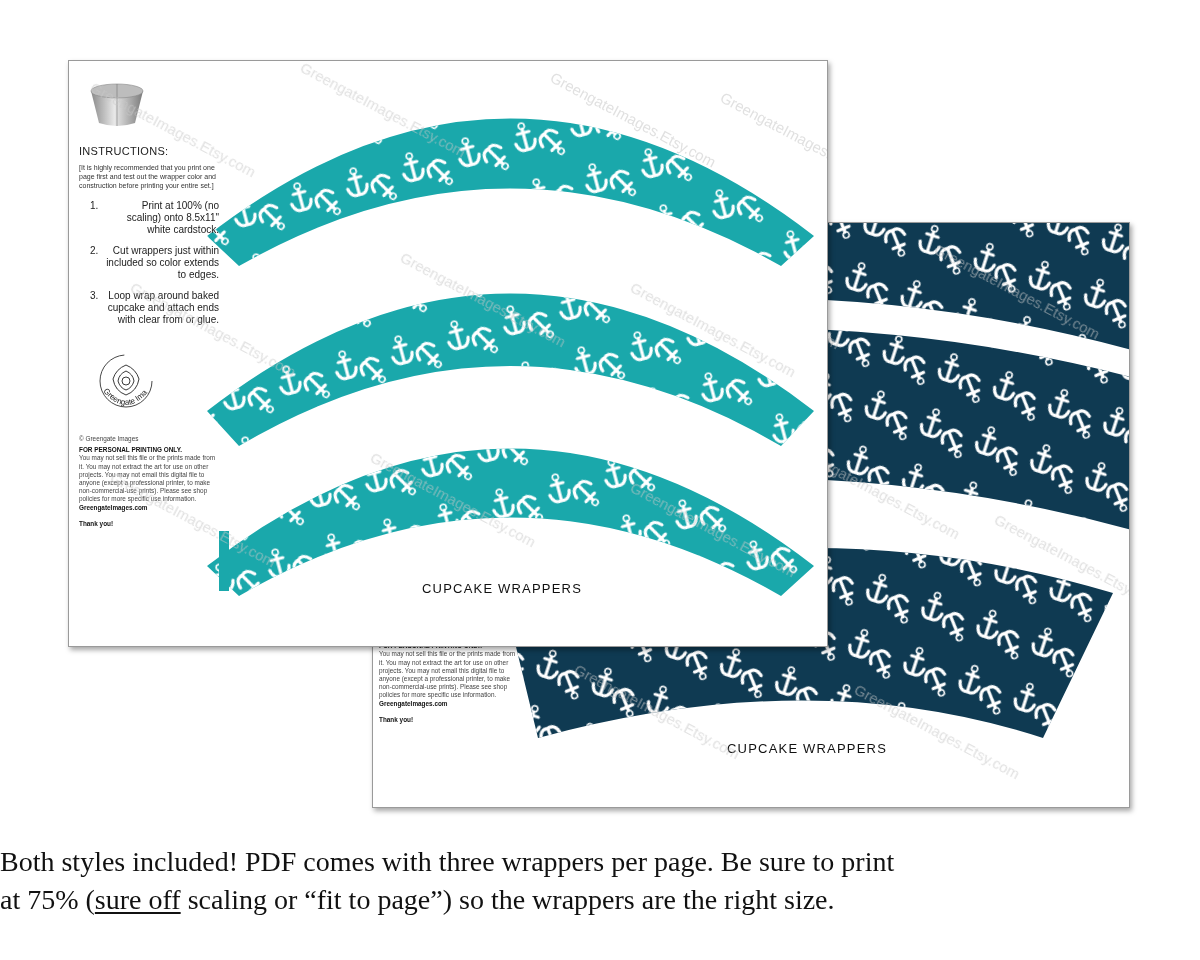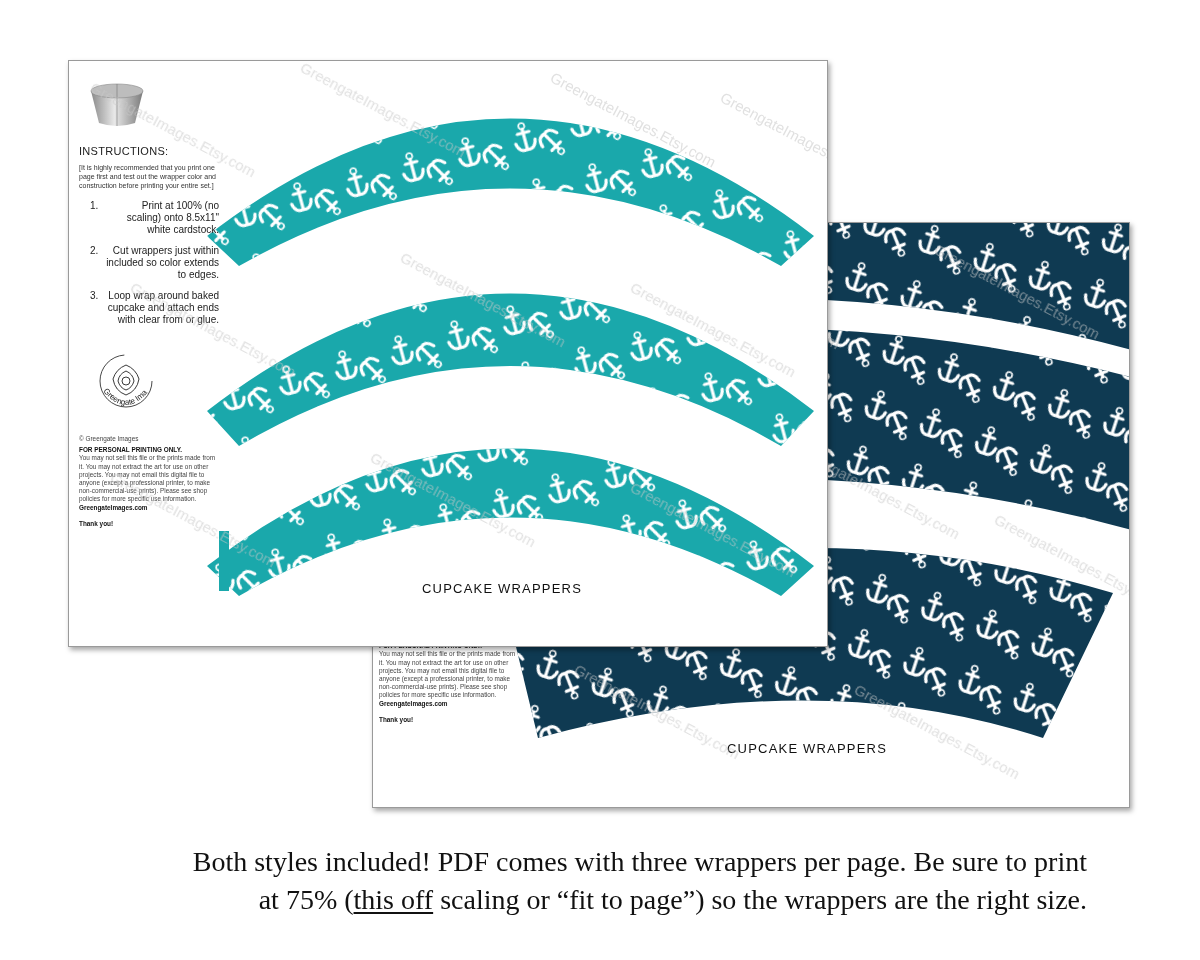--- a/index.html
+++ b/index.html
@@ -17,21 +17,21 @@
   ol.steps li { margin-bottom:9px; padding-left:4px;text-align:right; }
   .logo { width:70px; height:70px; margin:16px 0 0 12px; }
   .legal { font-size:6.4px; line-height:8.2px; color:#444; margin-top:10px; }
   .legal .bold { font-weight:bold; color:#111; }
   .legal p { margin:0 0 3px 0; }
   .wrap-label { position:absolute; font-size:13px; letter-spacing:1.2px; color:#111; }
   #page-front .wrap-label { left:353px; top:520px; }
   #page-back .wrap-label { left:354px; top:518px; }
   .back-left { position:absolute; left:6px; top:398px; width:140px; }
   .back-logo { position:absolute; left:14px; top:376px; width:60px; height:24px; overflow:hidden; }
-  .caption { position:absolute; left:0; width:1087px; top:843px; text-align:right; font-family:"Liberation Serif", serif; font-size:28px; line-height:38px; color:#111; }
+  .caption { position:absolute; left:0; width:1087px; top:843px; text-align:left; font-family:"Liberation Serif", serif; font-size:28px; line-height:38px; color:#111; }
   .caption u { text-decoration:underline; text-underline-offset:3px; }
 </style>
 </head>
 <body>
 
 <div class="page" id="page-back">
   <svg class="arcs" width="756" height="584">
     <defs>
       <pattern id="anchorsN" width="58" height="58" patternUnits="userSpaceOnUse" patternTransform="rotate(18)">
         <g fill="none" stroke="#fff" stroke-width="3.2" stroke-linecap="round">
@@ -163,14 +163,14 @@
       <text transform="translate(560,230) rotate(28)">GreengateImages.Etsy.com</text>
       <text transform="translate(40,420) rotate(28)">GreengateImages.Etsy.com</text>
       <text transform="translate(300,400) rotate(28)">GreengateImages.Etsy.com</text>
       <text transform="translate(560,430) rotate(28)">GreengateImages.Etsy.com</text>
     </g>
   </svg>
 </div>
 
 <div class="caption">
   <div>Both styles included! PDF comes with three wrappers per page. Be sure to print</div>
-  <div><span>at 75% (</span><u>this off</u><span> scaling or “fit to page”) so the wrappers are the right size.</span></div>
+  <div><span>at 75% (</span><u>sure off</u><span> scaling or “fit to page”) so the wrappers are the right size.</span></div>
 </div>
 
 </body></html>

